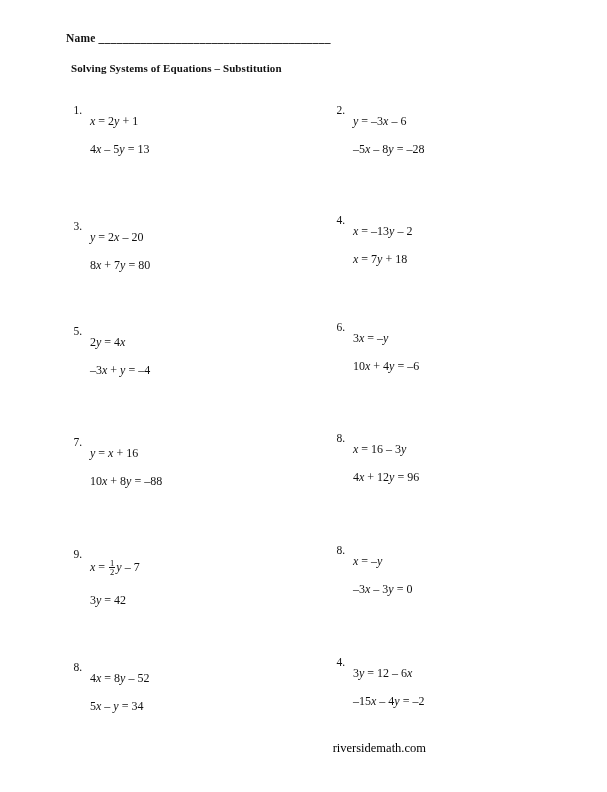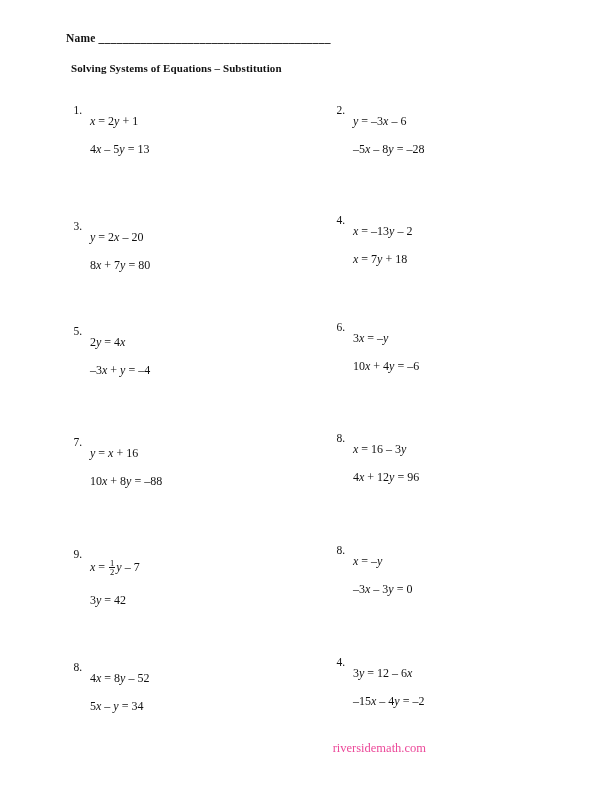--- a/index.html
+++ b/index.html
@@ -94,21 +94,21 @@
   .frac .den {
     display: block;
     padding: 0 1px;
   }
   .footer-credit {
     position: absolute;
     right: 58px;
     bottom: 36px;
     font-family: "Liberation Serif", serif;
     font-size: 12.5px;
-    color: #ec4899;
+    color: #000000;
     white-space: nowrap;
   }
 </style>
 </head>
 <body>
 
 <div class="page">
 
   <div class="name-line">Name _______________________________________</div>
 

